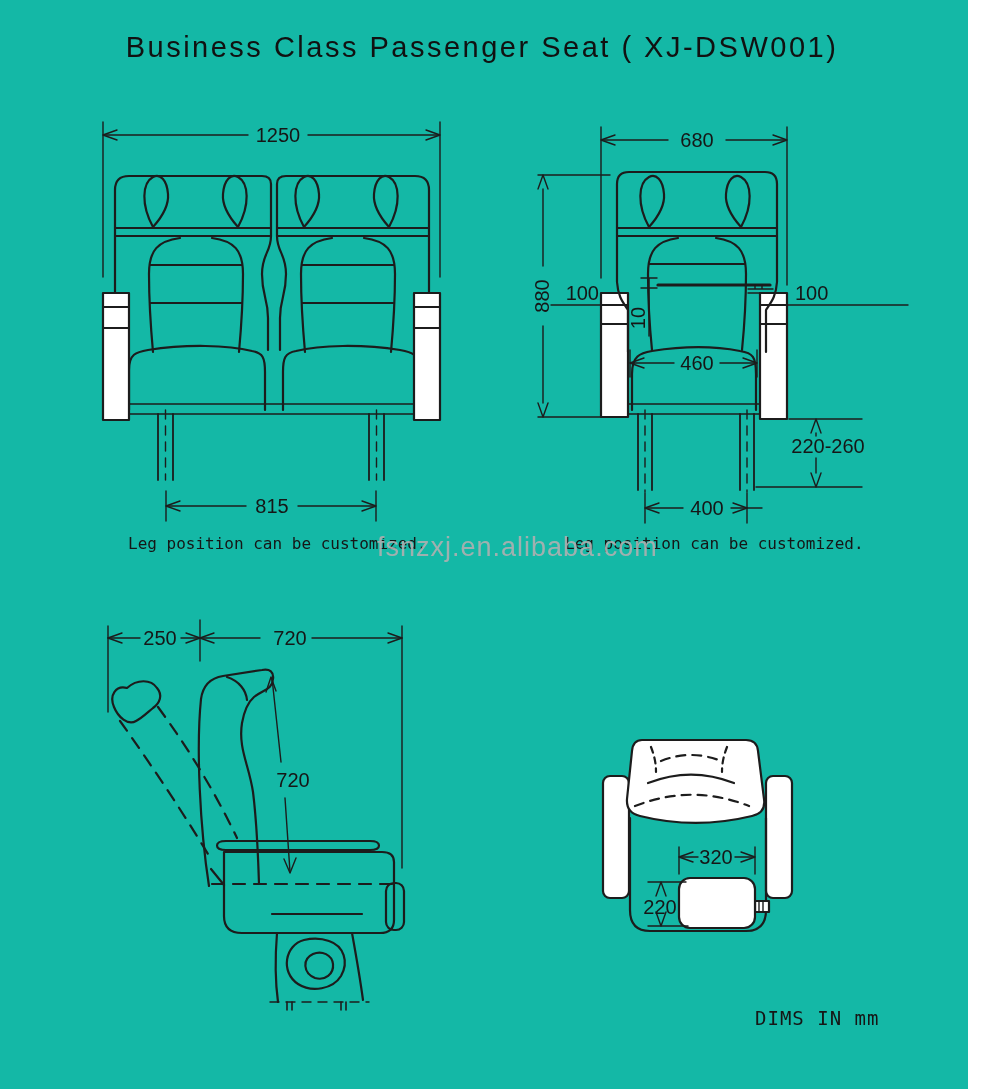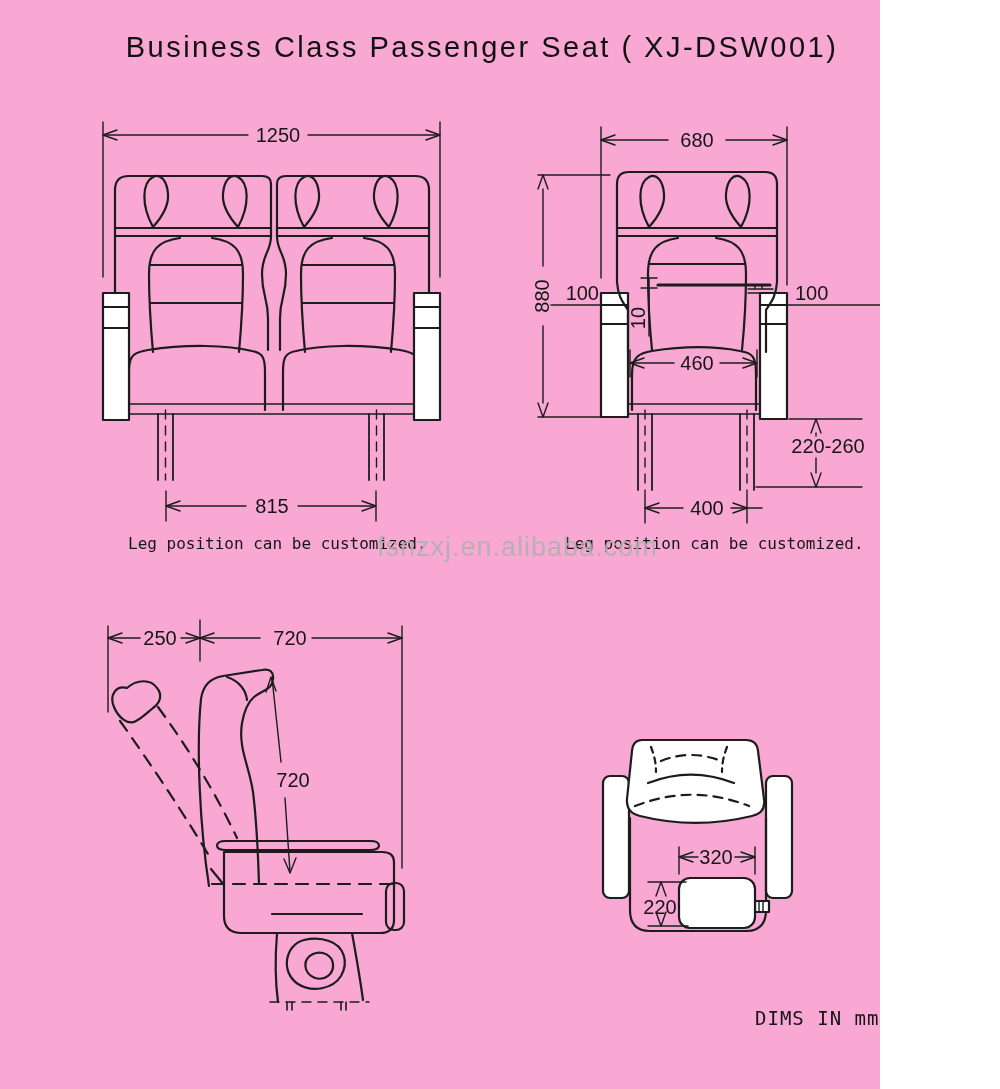--- a/index.html
+++ b/index.html
@@ -1,16 +1,16 @@
 <!DOCTYPE html>
 <html><head>
 <meta charset="utf-8">
 <style>
   html,body{margin:0;padding:0;background:#ffffff;}
-  .page{position:relative;width:880px;height:1089px;background:#f9a8d4;overflow:hidden;
+  .page{position:relative;width:968px;height:1089px;background:#14b8a6;overflow:hidden;
         font-family:"Liberation Sans",sans-serif;}
   svg{position:absolute;left:0;top:0;}
   .ln   {fill:none;stroke:#1c1c1c;stroke-width:2.2;stroke-linecap:round;stroke-linejoin:round;}
   .lnf  {fill:#ffffff;stroke:#1c1c1c;stroke-width:2.2;stroke-linejoin:round;}
   .thick{fill:none;stroke:#1c1c1c;stroke-width:3.2;stroke-linecap:round;}
   .dimln{fill:none;stroke:#1c1c1c;stroke-width:1.4;stroke-linecap:round;stroke-linejoin:round;}
   .dashc{stroke-dasharray:9,7;}
   .dashl{stroke-dasharray:12,9;}
   .dashs{stroke-dasharray:6,5;}
   .dim  {font:20px "Liberation Sans",sans-serif;fill:#161616;}

